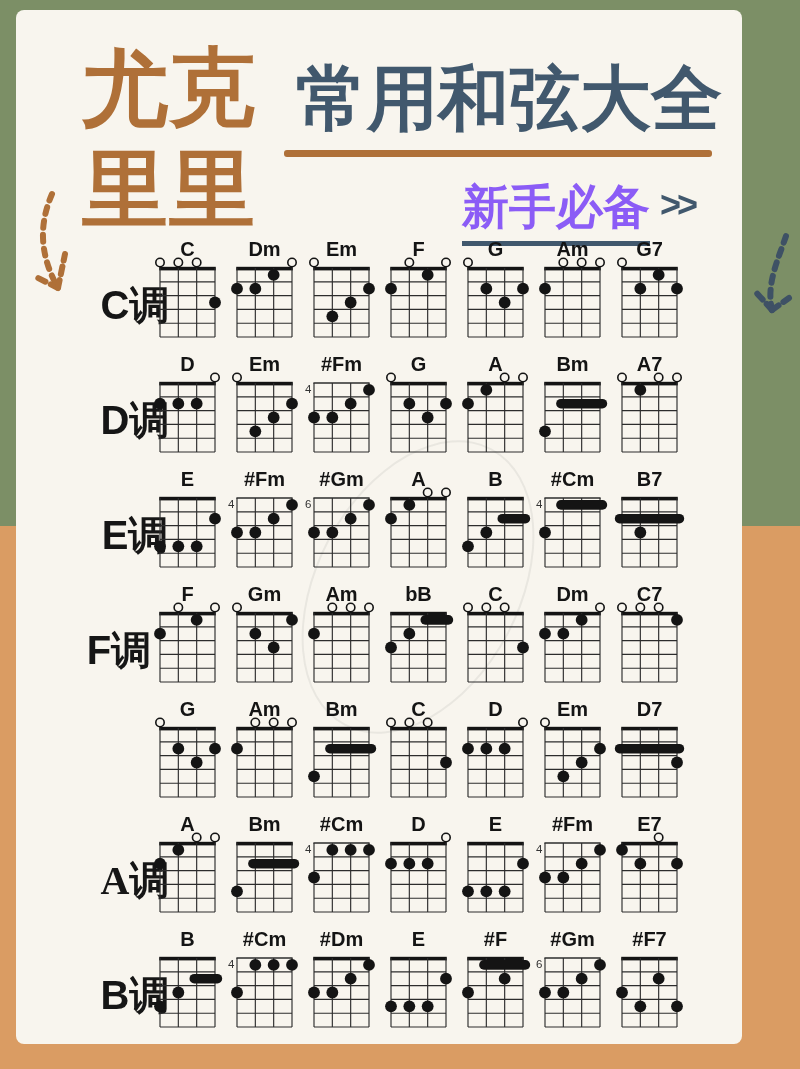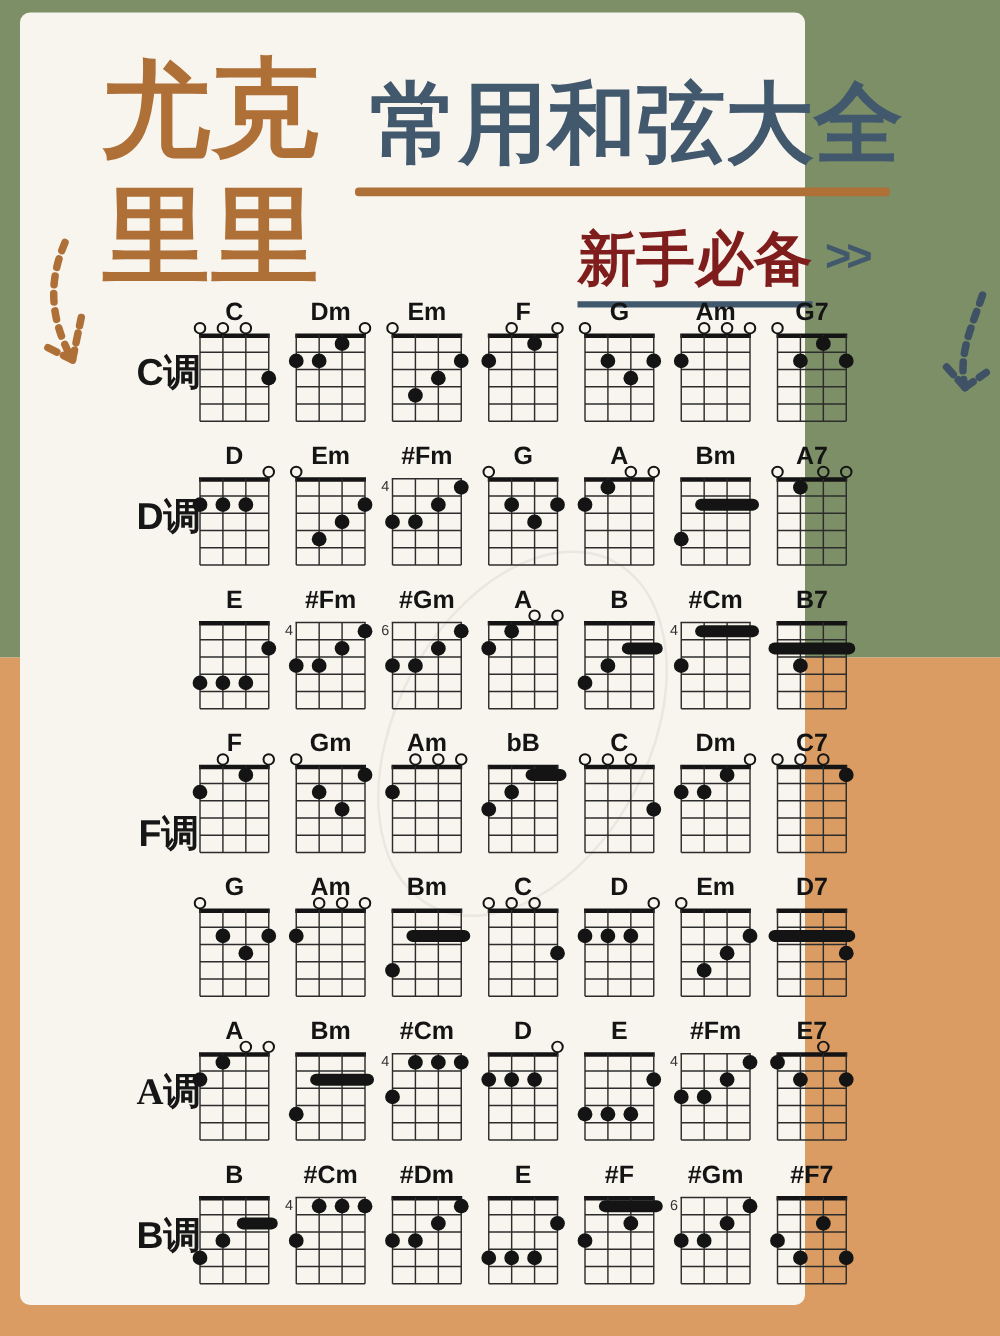--- a/index.html
+++ b/index.html
@@ -4,21 +4,21 @@
 <style>
   html,body{margin:0;padding:0;}
   body{
     width:800px;height:1069px;position:relative;overflow:hidden;
     font-family:"Liberation Sans","DejaVu Sans",sans-serif;
     background:#F8F5EE;
   }
   .bg-top{position:absolute;left:0;top:0;width:800px;height:526px;}
   .bg-bottom{position:absolute;left:0;top:526px;width:800px;height:543px;}
   .card{
-    position:absolute;left:16px;top:10px;width:628px;height:1034px;
+    position:absolute;left:16px;top:10px;width:726px;height:1034px;
     border-radius:8px;
   }
   .brand{
     position:absolute;left:66px;top:26px;
     font-weight:800;font-size:86px;line-height:102px;letter-spacing:1px;
   }
   .main-title{
     position:absolute;left:260px;top:42px;
     font-weight:800;font-size:71px;letter-spacing:0px;white-space:nowrap;margin-left:20px;
   }
@@ -30,40 +30,40 @@
   }
   .chev{font-weight:800;font-size:36px;display:inline-block;margin-left:10px;vertical-align:6px;letter-spacing:-4px;}
   .arrow-svg{position:absolute;}
   .watermark{
     position:absolute;left:300px;top:420px;width:200px;height:310px;
     border:2px solid rgba(110,110,110,0.10);border-radius:50%;
     transform:rotate(28deg);
   }
   .key-label{
     position:absolute;width:166px;text-align:center;
-    font-weight:700;font-size:30px;color:#161616;white-space:nowrap;
+    font-weight:700;font-size:40px;color:#161616;white-space:nowrap;
   }
   .chord-svg{position:absolute;overflow:visible;}
   svg text{font-family:"Liberation Sans","DejaVu Sans",sans-serif;}
 </style>
 </head>
 <body>
 
 <div class="bg-top" style="background: rgb(124, 143, 102);"></div>
 <div class="bg-bottom" style="background: rgb(218, 156, 99);"></div>
 
 <div class="card" id="card" style="background: rgb(248, 245, 238);">
   <div class="brand" style="color: rgb(175, 112, 56);">
     <div>尤克</div>
     <div>里里</div>
   </div>
   <div class="main-title" style="color: rgb(65, 88, 109);">常用和弦大全</div>
   <div class="divider" style="background: rgb(175, 112, 56);"></div>
   <div class="subtitle-wrap">
-    <span class="subtitle" style="color: #7f1d1d; border-color: rgb(65, 88, 109); font-family: Liberation Serif, serif;">新手必备</span><span class="chev" style="color: rgb(65, 88, 109);">&gt;&gt;</span>
+    <span class="subtitle" style="color: #8b5cf6; border-color: rgb(65, 88, 109); font-family: Liberation Serif, serif;">新手必备</span><span class="chev" style="color: rgb(65, 88, 109);">&gt;&gt;</span>
   </div>
 
   <svg class="arrow-svg" style="left:6px;top:178px;" width="70" height="120" viewBox="0 0 70 120">
     <g fill="none" stroke-linecap="round" stroke="#AF7038">
       <path d="M30 6 C18 34, 16 64, 36 100" stroke-width="6" stroke-dasharray="7 7"></path>
       <path d="M36 100 L12 88" stroke-width="6" stroke-dasharray="8 6"></path>
       <path d="M36 100 L43 66" stroke-width="6" stroke-dasharray="8 6"></path>
     </g>
   </svg>
 
@@ -309,20 +309,21 @@
         <line x1="12" y1="55.6" x2="67" y2="55.6" stroke="#2c2c2c" stroke-width="1.15"></line>
         <line x1="12" y1="69.4" x2="67" y2="69.4" stroke="#2c2c2c" stroke-width="1.15"></line>
         <line x1="12" y1="83.2" x2="67" y2="83.2" stroke="#2c2c2c" stroke-width="1.15"></line>
         <line x1="12" y1="97" x2="67" y2="97" stroke="#2c2c2c" stroke-width="1.15"></line>
         <line x1="12" y1="28" x2="12" y2="97" stroke="#2c2c2c" stroke-width="1.15"></line>
         <line x1="30.33" y1="28" x2="30.33" y2="97" stroke="#2c2c2c" stroke-width="1.15"></line>
         <line x1="48.67" y1="28" x2="48.67" y2="97" stroke="#2c2c2c" stroke-width="1.15"></line>
         <line x1="67" y1="28" x2="67" y2="97" stroke="#2c2c2c" stroke-width="1.15"></line>
         <circle cx="30.33" cy="34.9" r="5.9" fill="#141414"></circle>
       </svg>
+      <div class="key-label" style="left: 36px; top: 498px;">E调</div>
       <svg class="chord-svg" width="80" height="102" viewBox="0 0 80 102" style="left: 132px; top: 460px;">
         <text x="39.5" y="16" text-anchor="middle" font-size="20" font-weight="600" fill="#141414">E</text>
         <rect x="11.2" y="26.8" width="56.6" height="3.6" fill="#141414"></rect>
         <line x1="12" y1="41.8" x2="67" y2="41.8" stroke="#2c2c2c" stroke-width="1.15"></line>
         <line x1="12" y1="55.6" x2="67" y2="55.6" stroke="#2c2c2c" stroke-width="1.15"></line>
         <line x1="12" y1="69.4" x2="67" y2="69.4" stroke="#2c2c2c" stroke-width="1.15"></line>
         <line x1="12" y1="83.2" x2="67" y2="83.2" stroke="#2c2c2c" stroke-width="1.15"></line>
         <line x1="12" y1="97" x2="67" y2="97" stroke="#2c2c2c" stroke-width="1.15"></line>
         <line x1="12" y1="28" x2="12" y2="97" stroke="#2c2c2c" stroke-width="1.15"></line>
         <line x1="30.33" y1="28" x2="30.33" y2="97" stroke="#2c2c2c" stroke-width="1.15"></line>
@@ -426,21 +427,21 @@
         <line x1="12" y1="69.4" x2="67" y2="69.4" stroke="#2c2c2c" stroke-width="1.15"></line>
         <line x1="12" y1="83.2" x2="67" y2="83.2" stroke="#2c2c2c" stroke-width="1.15"></line>
         <line x1="12" y1="97" x2="67" y2="97" stroke="#2c2c2c" stroke-width="1.15"></line>
         <line x1="12" y1="28" x2="12" y2="97" stroke="#2c2c2c" stroke-width="1.15"></line>
         <line x1="30.33" y1="28" x2="30.33" y2="97" stroke="#2c2c2c" stroke-width="1.15"></line>
         <line x1="48.67" y1="28" x2="48.67" y2="97" stroke="#2c2c2c" stroke-width="1.15"></line>
         <line x1="67" y1="28" x2="67" y2="97" stroke="#2c2c2c" stroke-width="1.15"></line>
         <rect x="4.8" y="43.900000000000006" width="69.4" height="9.6" rx="4.8" fill="#141414"></rect>
         <circle cx="30.33" cy="62.5" r="5.9" fill="#141414"></circle>
       </svg>
-      <div class="key-label" style="left: 36px; top: 613px; margin-top: 24px;">F调</div>
+      <div class="key-label" style="left: 20px; top: 613px;">F调</div>
       <svg class="chord-svg" width="80" height="102" viewBox="0 0 80 102" style="left: 132px; top: 575px;">
         <text x="39.5" y="16" text-anchor="middle" font-size="20" font-weight="600" fill="#141414">F</text>
         <circle cx="30.33" cy="22.5" r="4.2" fill="none" stroke="#141414" stroke-width="1.6"></circle>
         <circle cx="67" cy="22.5" r="4.2" fill="none" stroke="#141414" stroke-width="1.6"></circle>
         <rect x="11.2" y="26.8" width="56.6" height="3.6" fill="#141414"></rect>
         <line x1="12" y1="41.8" x2="67" y2="41.8" stroke="#2c2c2c" stroke-width="1.15"></line>
         <line x1="12" y1="55.6" x2="67" y2="55.6" stroke="#2c2c2c" stroke-width="1.15"></line>
         <line x1="12" y1="69.4" x2="67" y2="69.4" stroke="#2c2c2c" stroke-width="1.15"></line>
         <line x1="12" y1="83.2" x2="67" y2="83.2" stroke="#2c2c2c" stroke-width="1.15"></line>
         <line x1="12" y1="97" x2="67" y2="97" stroke="#2c2c2c" stroke-width="1.15"></line>

